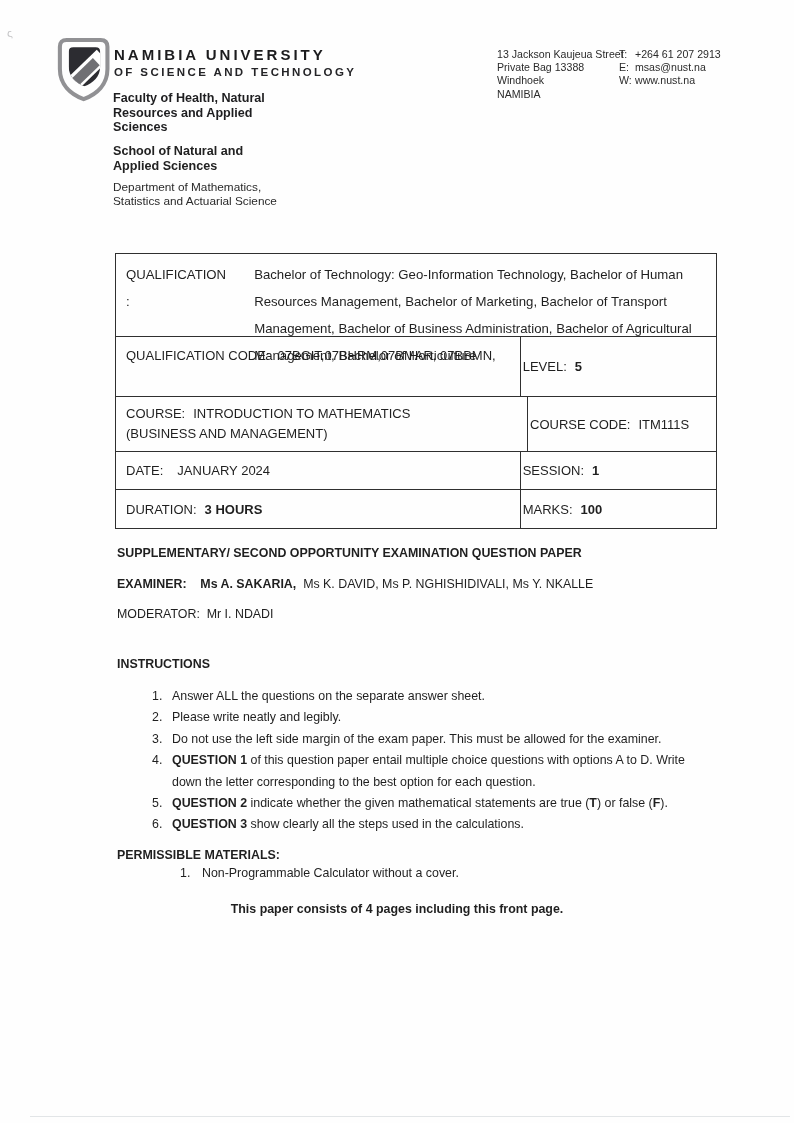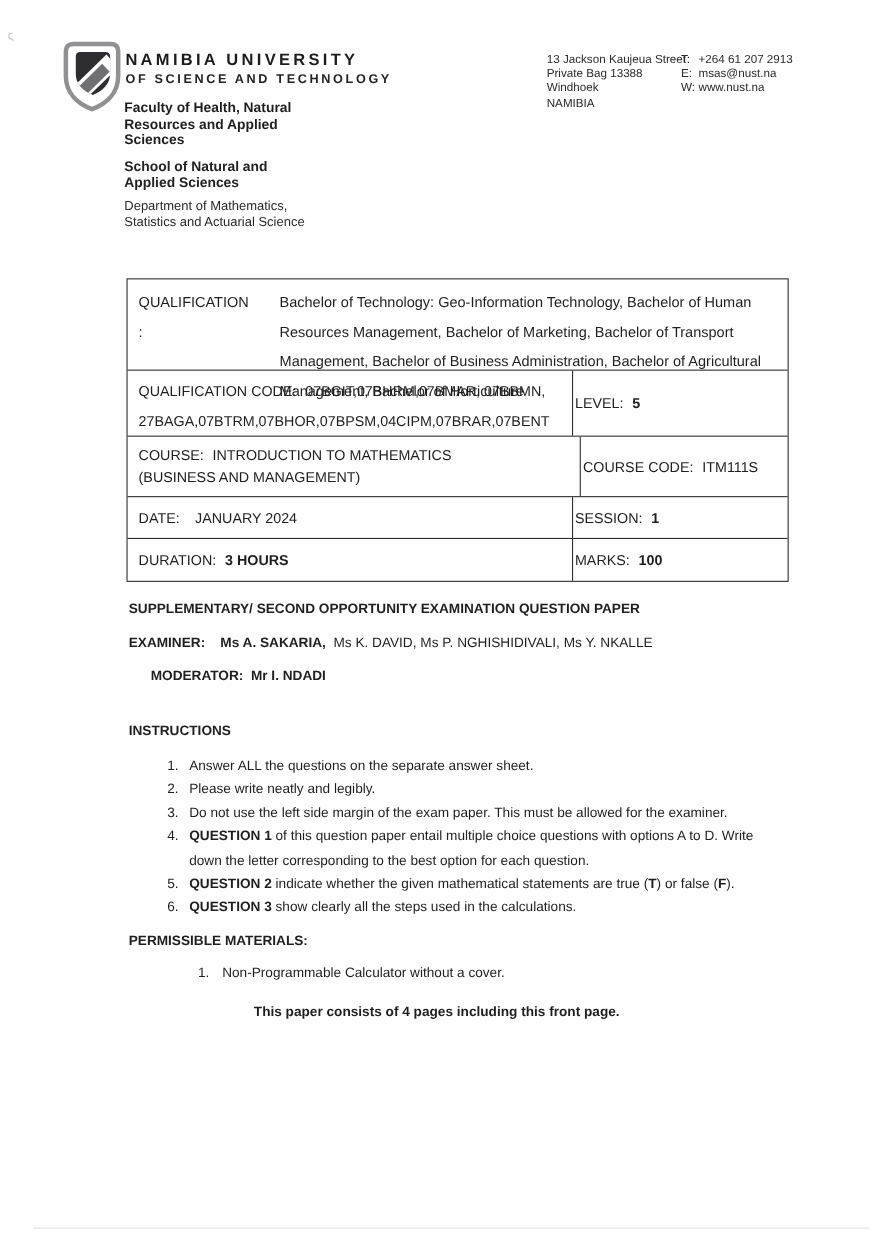--- a/index.html
+++ b/index.html
@@ -34,27 +34,27 @@
   .r2 .cl { padding-top:5px; line-height:27px; }
   .r3 .cl { display:flex; flex-direction:column; justify-content:center; line-height:20px; }
   .r4 .cl, .r5 .cl { display:flex; align-items:center; }
   .lbl-gap { margin-right:8px; }
   .lbl-gap-wide { margin-right:14px; }
   .bold { font-weight:bold; }
   
   .flow { position:absolute; left:117px; top:546px; width:601px; font-size:12.4px; color:#1f1f1f; }
   .paper-title { font-weight:bold; margin-bottom:17px; }
   .exam-line { margin-bottom:16px; }
-  .mod-line { font-weight:bold; margin-bottom:36px;margin-left:20px; }
+  .mod-line { font-weight:normal; margin-bottom:36px; }
   .instr-head { font-weight:bold; margin-bottom:15px; }
   .ilist { margin-bottom:12px; }
   .ilist .item { display:flex; line-height:21.4px; }
   .ilist .num { width:20px; margin-left:35px; flex:none; }
   .ilist .itext { width:543px; }
-  .mat-head { font-weight:bold; margin-bottom:12px; margin-top:12px; }
+  .mat-head { font-weight:bold; margin-bottom:1px; margin-top:12px; }
   .mlist .item { display:flex; line-height:21px; }
   .mlist .num { width:22px; margin-left:63px; flex:none; }
   .footer-note { font-weight:bold; text-align:center; margin-top:18px; width:560px; }
   
   .corner-mark { position:absolute; left:7px; top:27px; color:#c4c4c6; font-size:11px; transform:rotate(-8deg); }
   .bottom-line { position:absolute; left:30px; top:1116px; width:760px; height:1px; background:#e2e5e7; }
 </style>
 </head>
 <body>
 
@@ -99,21 +99,20 @@
   </div>
 
   <div class="etable">
     <div class="row r1">
       <span class="lbl-gap">QUALIFICATION :</span>
         <span>Bachelor of Technology: Geo-Information Technology, Bachelor of Human Resources Management, Bachelor of Marketing, Bachelor of Transport Management, Bachelor of Business Administration, Bachelor of Agricultural Management, Bachelor of Horticulture</span>
     </div>
     <div class="row r2">
       <div class="cl">
         <div><span class="lbl-gap">QUALIFICATION CODE:</span><span>07BGIT,07BHRM,07BMAR, 07BBMN,</span></div>
-        <div>27BAGA,07BTRM,07BHOR,07BPSM,04CIPM,07BRAR,07BENT</div>
       </div>
       <div class="cr">
         <span class="lbl-gap">LEVEL:</span>
           <span class="bold">5</span>
       </div>
     </div>
     <div class="row r3">
       <div class="cl">
         <div><span class="lbl-gap">COURSE:</span><span>INTRODUCTION TO MATHEMATICS</span></div>
         <div>(BUSINESS AND MANAGEMENT)</div>

